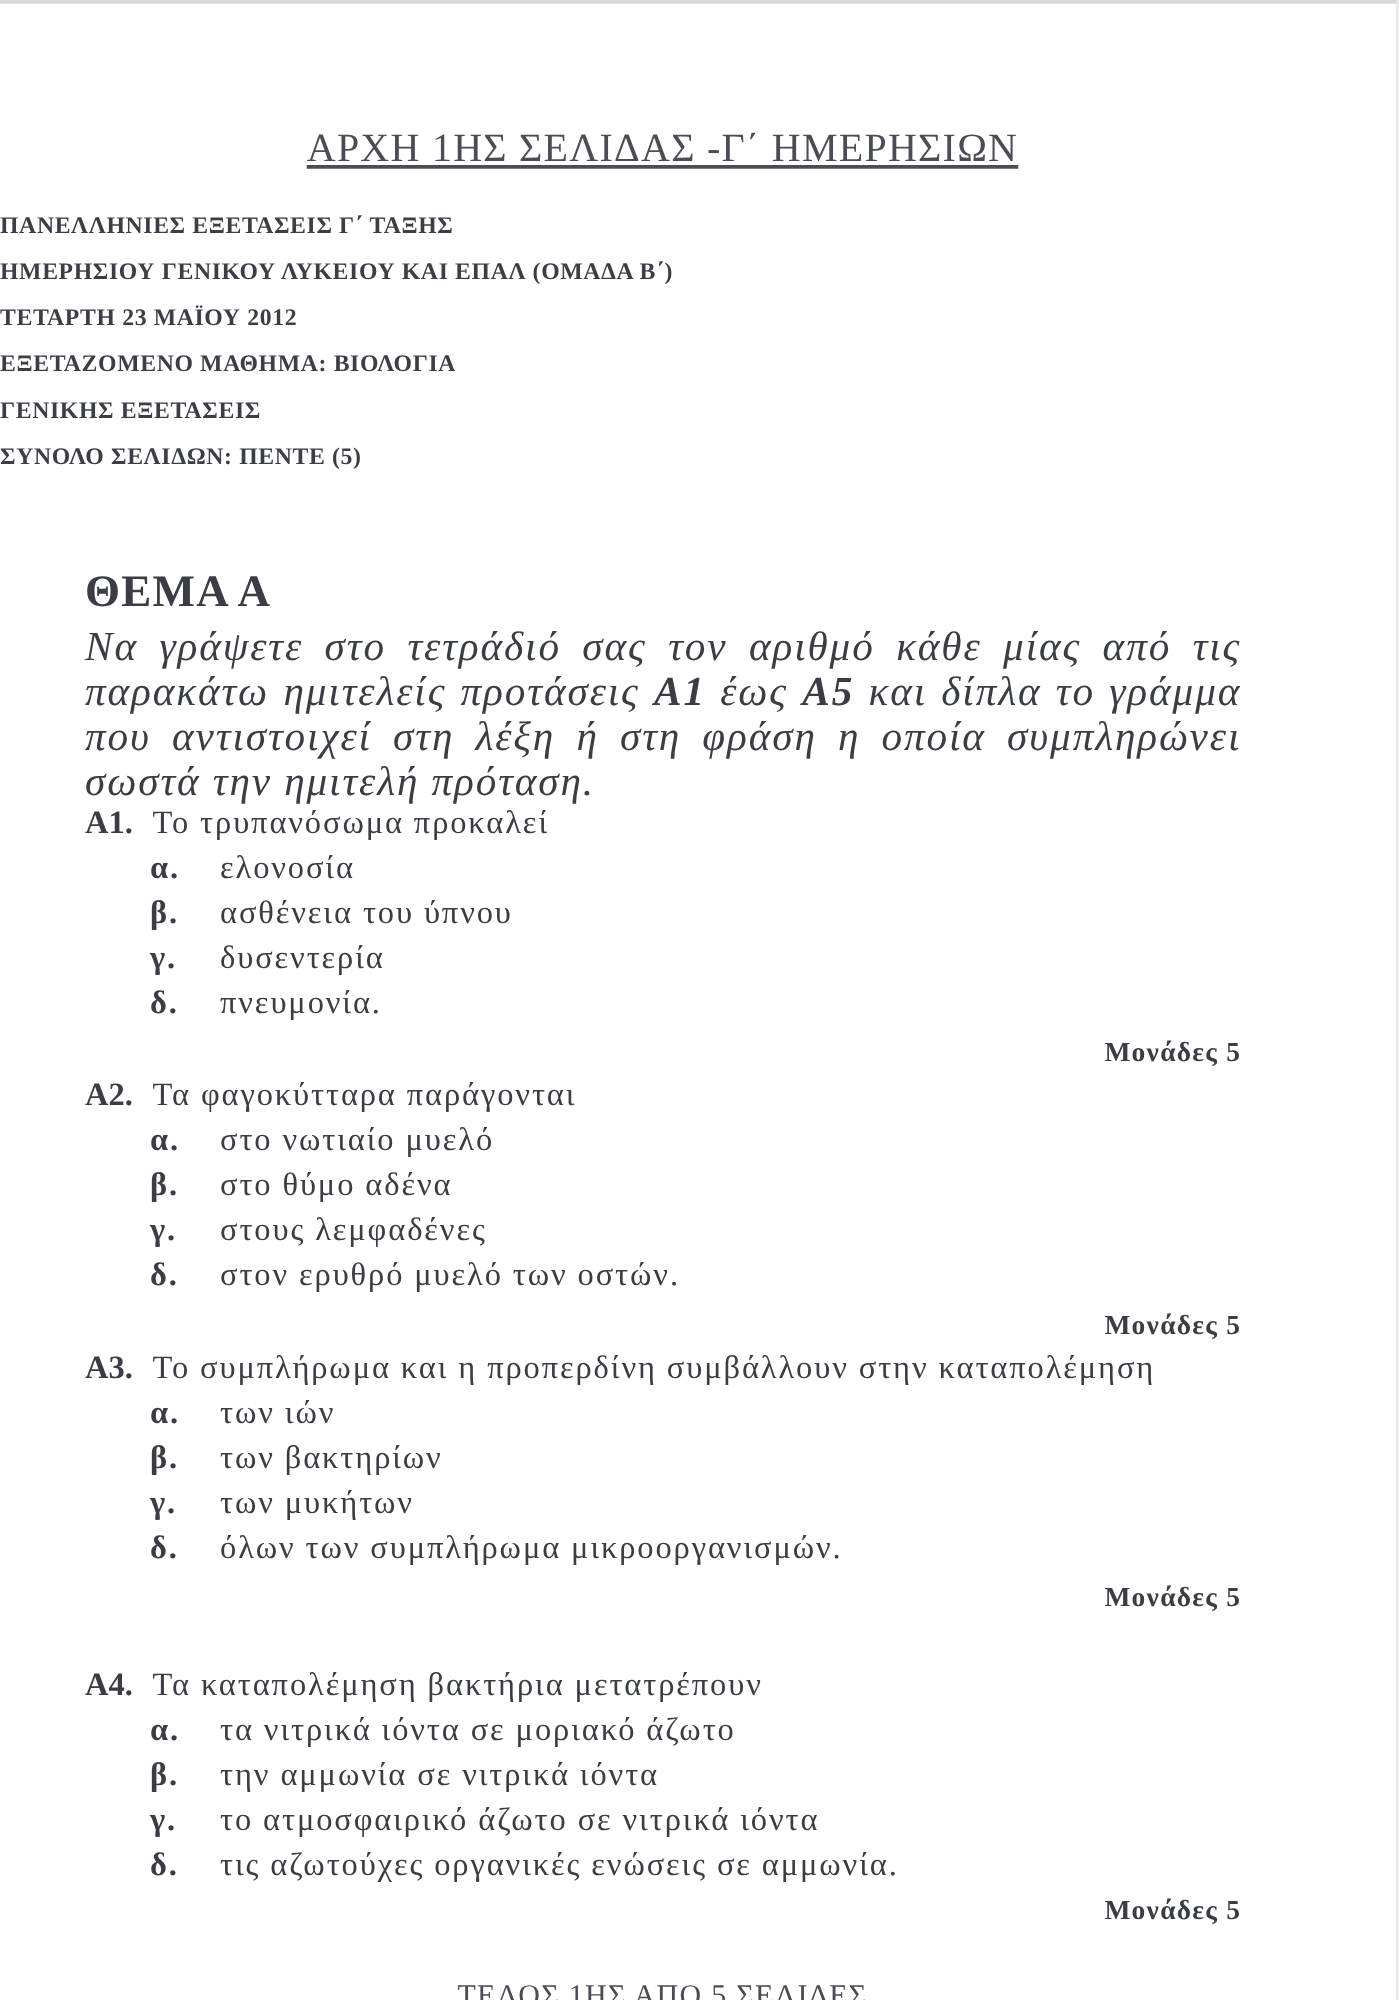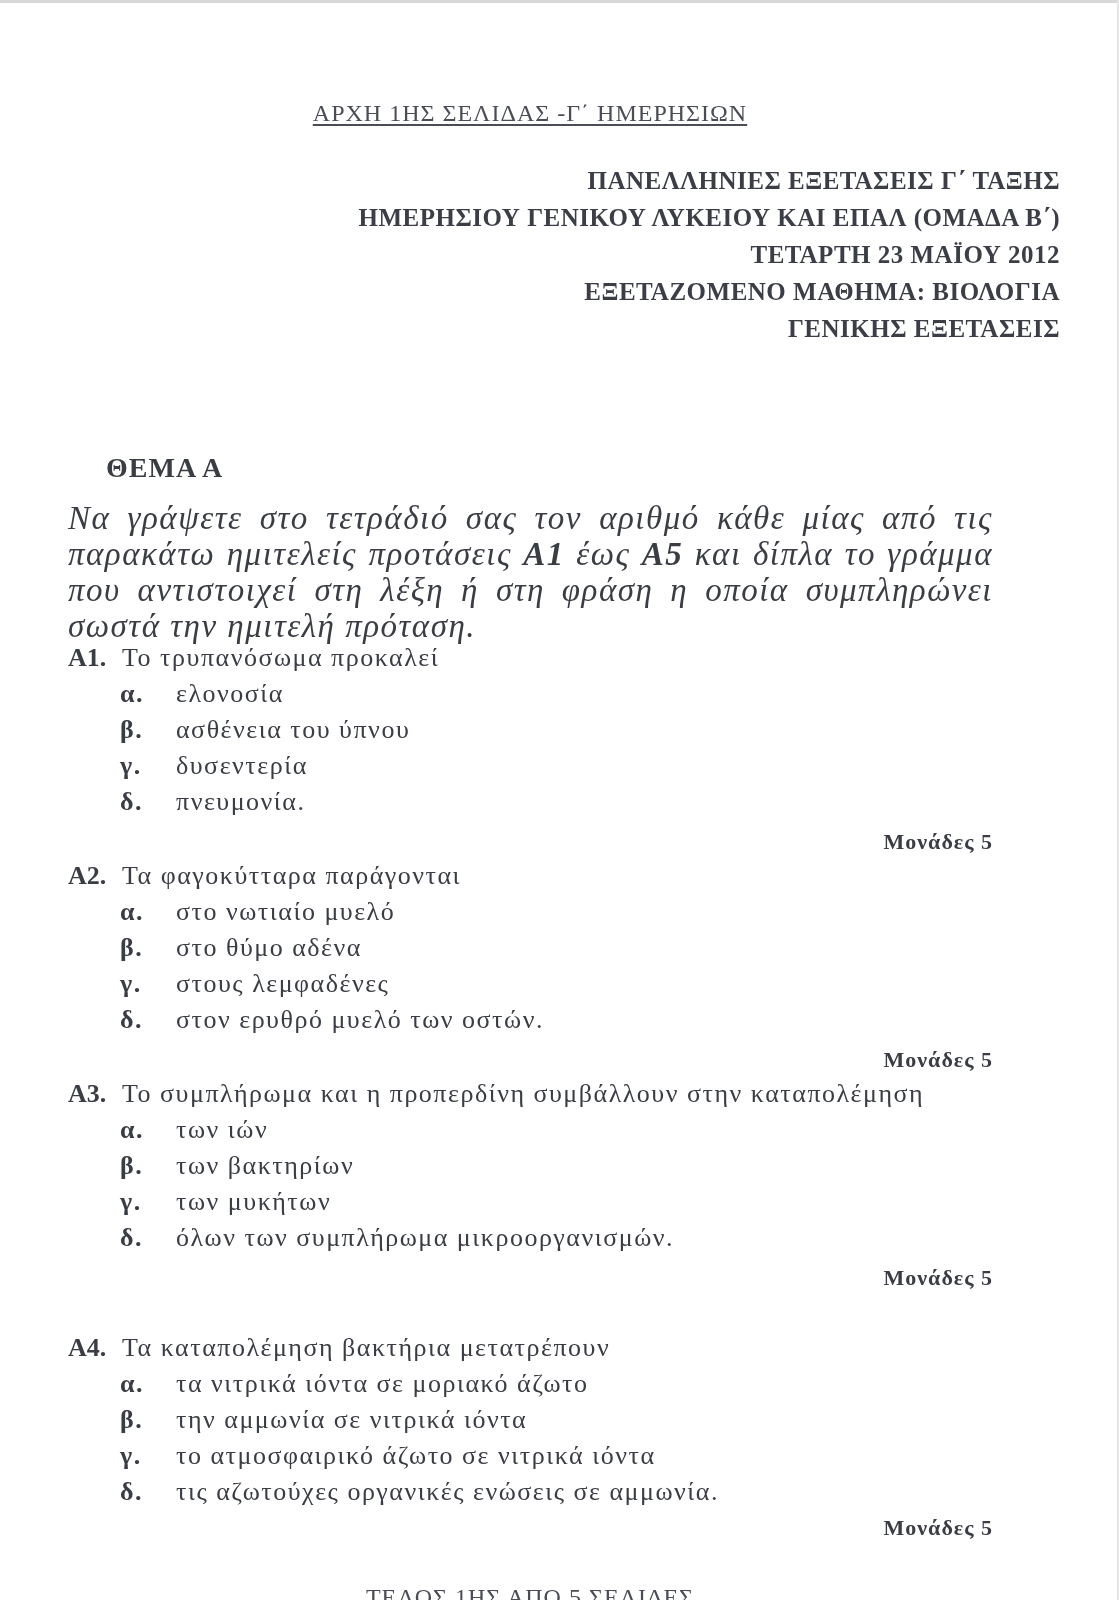--- a/index.html
+++ b/index.html
@@ -7,29 +7,29 @@
     width: 1119px; height: 1600px; overflow: hidden;
     background: #ffffff;
     font-family: "Liberation Serif", "DejaVu Serif", serif;
     color: #3a3d44;
     position: relative;
   }
   .top-edge { position: absolute; left: 0; top: 0; width: 1119px; height: 3px; background: #d8d8d8; }
   .right-edge { position: absolute; right: 0; top: 0; width: 2px; height: 1600px; background: #e6e6e6; }
   .page-header {
     position: absolute; top: 100px; left: 0; width: 1060px; text-align: center;
-    font-size: 24px; letter-spacing: 1px; text-decoration: underline; text-underline-offset: 3px;
+    font-size: 32px; letter-spacing: 1px; text-decoration: underline; text-underline-offset: 3px;
     color: #4a4d55;
   }
   .title-block {
-    position: absolute; top: 162px; left: 0; width: 1060px; text-align: right;
-    font-weight: bold; font-size: 25px; line-height: 37px; color: #3b3e46; letter-spacing: 0.5px;
+    position: absolute; top: 162px; left: 0; width: 1060px; text-align: left;
+    font-weight: bold; font-size: 19px; line-height: 37px; color: #3b3e46; letter-spacing: 0.5px;
   }
   .section-title {
-    position: absolute; top: 452px; left: 68px; font-weight: bold; font-size: 28px; letter-spacing: 1px; margin-left: 38px;
+    position: absolute; top: 452px; left: 68px; font-weight: bold; font-size: 36px; letter-spacing: 1px;
   }
   .instructions {
     position: absolute; top: 500px; left: 68px; width: 925px;
     font-style: italic; font-size: 33px; line-height: 36px; text-align: justify; letter-spacing: 1.5px;
   }
   .instructions b { font-style: italic; }
   .question { position: absolute; left: 68px; width: 925px; font-size: 26px; letter-spacing: 1.5px; line-height: 36px; }
   .q-stem { display: flex; }
   .q-num { font-weight: bold; width: 54px; flex-shrink: 0; letter-spacing: 0; }
   .q-text { flex: 1; text-align: justify; }
@@ -48,20 +48,21 @@
 <div class="right-edge"></div>
 
 <div class="page-header">ΑΡΧΗ 1ΗΣ ΣΕΛΙΔΑΣ -Γ΄ ΗΜΕΡΗΣΙΩΝ</div>
 
 <div class="title-block">
   <div>ΠΑΝΕΛΛΗΝΙΕΣ ΕΞΕΤΑΣΕΙΣ Γ΄ ΤΑΞΗΣ</div>
   <div>ΗΜΕΡΗΣΙΟΥ ΓΕΝΙΚΟΥ ΛΥΚΕΙΟΥ ΚΑΙ ΕΠΑΛ (ΟΜΑΔΑ Β΄)</div>
   <div>ΤΕΤΑΡΤΗ 23 ΜΑΪΟΥ 2012</div>
   <div>ΕΞΕΤΑΖΟΜΕΝΟ ΜΑΘΗΜΑ: ΒΙΟΛΟΓΙΑ</div>
   <div>ΓΕΝΙΚΗΣ ΕΞΕΤΑΣΕΙΣ</div>
+  <div>ΣΥΝΟΛΟ ΣΕΛΙΔΩΝ: ΠΕΝΤΕ (5)</div>
 </div>
 
 <div class="section-title">ΘΕΜΑ Α</div>
 
 <div class="instructions"><span>Να γράψετε στο τετράδιό σας τον αριθμό κάθε μίας από τις παρακάτω ημιτελείς προτάσεις </span><b>Α1</b><span> έως </span><b>Α5</b><span> και δίπλα το γράμμα που αντιστοιχεί στη λέξη ή στη φράση η οποία συμπληρώνει σωστά την ημιτελή πρόταση.</span></div>
 
 <div class="question" style="top:640px;">
   <div class="q-stem">
       <span class="q-num">Α1.</span>
       <span class="q-text">Το τρυπανόσωμα προκαλεί</span>

